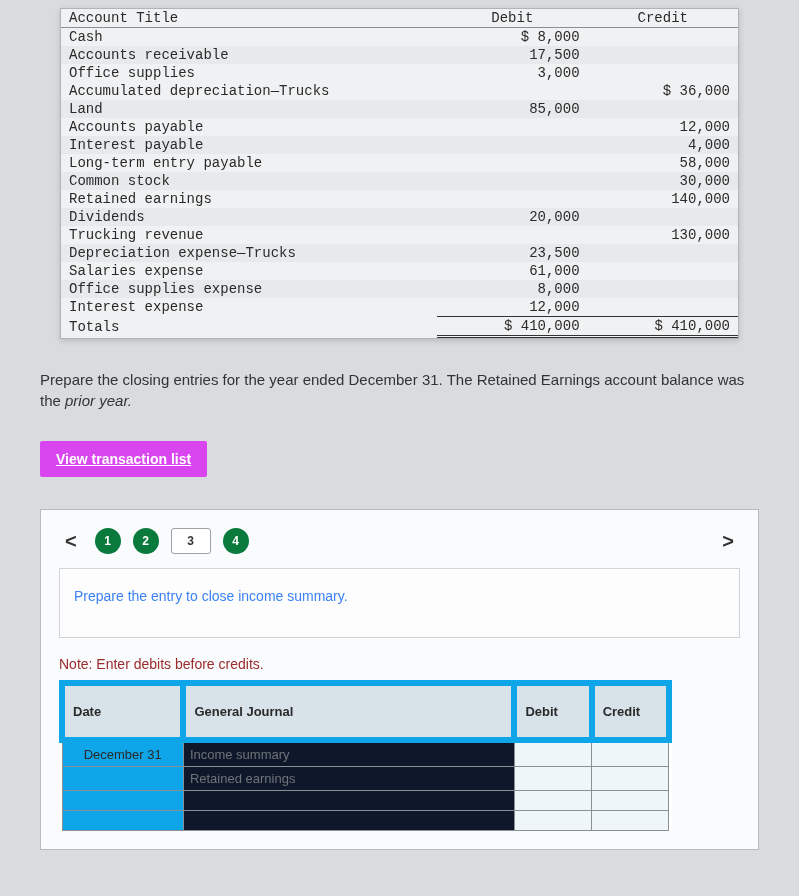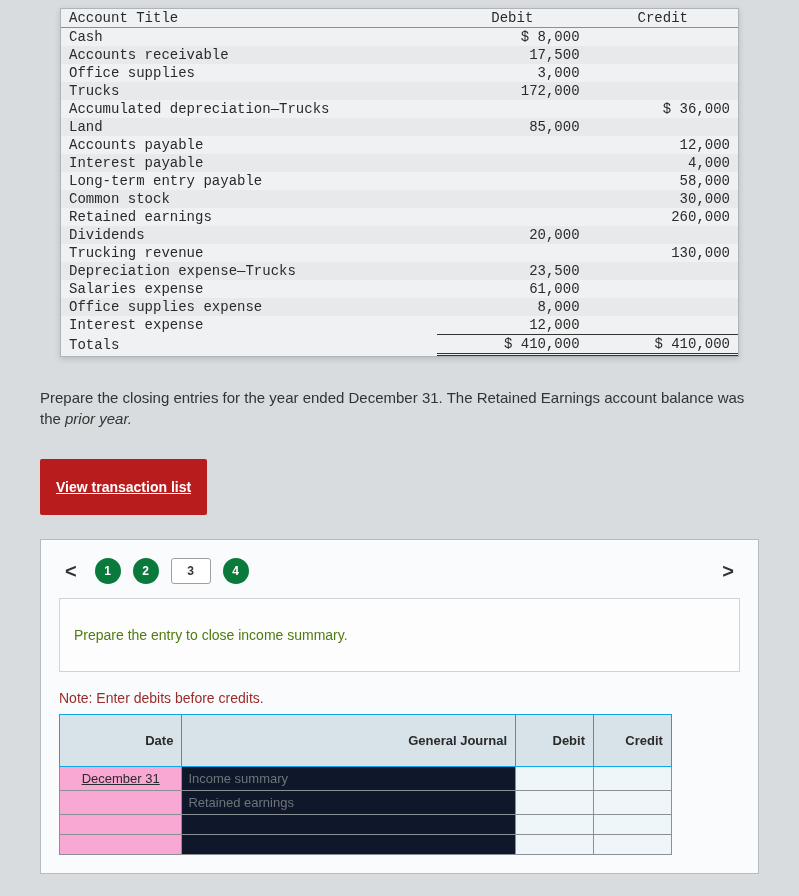--- a/index.html
+++ b/index.html
@@ -35,28 +35,28 @@
   .tb-totals .col-amt { border-top: 1px solid #333; border-bottom: 3px double #333; }
   .instruction {
     margin: 30px 40px 20px 40px;
     font-size: 15px;
     color: #333;
     line-height: 1.4;
   }
   .instruction .italic { font-style: italic; }
   .btn-txn {
     display: inline-block;
-    background: #b91c1c;
+    background: #d946ef;
     color: #fff;
     border: none;
-    padding: 20px 16px;
+    padding: 10px 16px;
     font-size: 14px;
     font-weight: bold;
     text-decoration: underline;
-    margin: 10px 0 4px 40px;
+    margin: 10px 0 12px 40px;
     cursor: pointer;
     border-radius: 2px;
   }
   .worksheet {
     background: #fafbfc;
     border: 1px solid #b5bbc0;
     margin: 20px 40px 20px 40px;
     padding: 18px;
   }
   .ws-title {
@@ -87,50 +87,50 @@
     justify-content: center;
     font-size: 12px;
     font-weight: bold;
     cursor: pointer;
   }
   .ws-step.done { background: #0a7a3c; color: #fff; }
   .ws-step.current { background: #fff; color: #333; border: 1px solid #9ba1a6; width: 40px; border-radius: 3px; height: 26px;}
   .ws-subprompt {
     background: #fdfdfd;
     border: 1px solid #d0d4d8;
-    padding: 28px 14px;
+    padding: 19px 14px;
     margin-bottom: 18px;
     min-height: 70px;
     font-size: 14px;
-    color: #4d7c0f;
+    color: #3b82f6;
   }
   .ws-note {
     color: #9a2b2b;
     font-size: 14px;
     margin-bottom: 8px;
   }
   .je-table {
     width: 90%;
     border-collapse: collapse;
     font-size: 13px;
     background: #fff;
   }
   .je-table th {
     background: #d7e3e8;
-    border: 1px solid #0ea5e9;
+    border: 6px solid #0ea5e9;
     padding: 18px 8px;
     font-weight: bold;
-    text-align: right;
+    text-align: left;
   }
   .je-table td {
     border: 1px solid #8a9096;
     padding: 4px 6px;
     height: 20px;
   }
-  .je-date { background: #f9a8d4; width: 110px; text-align:center;text-decoration:underline; }
+  .je-date { background: #0ea5e9; width: 110px; text-align:center; }
   .je-gj { background: #0f172a; width: 300px; color: #6d7478; }
   .je-amt { background: #eef6f9; width: 70px; }
 </style>
 </head>
 <body>
 
 
 
 
 <div class="trial-balance">
@@ -151,25 +151,20 @@
         <tr class="tb-row-alt">
           <td class="col-acct">Accounts receivable</td>
           <td class="col-amt">17,500</td>
           <td class="col-amt"></td>
         </tr>
         <tr>
           <td class="col-acct">Office supplies</td>
           <td class="col-amt">3,000</td>
           <td class="col-amt"></td>
         </tr>
-        <tr class="tb-row-alt">
-          <td class="col-acct">Trucks</td>
-          <td class="col-amt">172,000</td>
-          <td class="col-amt"></td>
-        </tr>
         <tr>
           <td class="col-acct">Accumulated depreciation—Trucks</td>
           <td class="col-amt"></td>
           <td class="col-amt">$ 36,000</td>
         </tr>
         <tr class="tb-row-alt">
           <td class="col-acct">Land</td>
           <td class="col-amt">85,000</td>
           <td class="col-amt"></td>
         </tr>
@@ -189,21 +184,21 @@
           <td class="col-amt">58,000</td>
         </tr>
         <tr class="tb-row-alt">
           <td class="col-acct">Common stock</td>
           <td class="col-amt"></td>
           <td class="col-amt">30,000</td>
         </tr>
         <tr>
           <td class="col-acct">Retained earnings</td>
           <td class="col-amt"></td>
-          <td class="col-amt">260,000</td>
+          <td class="col-amt">140,000</td>
         </tr>
         <tr class="tb-row-alt">
           <td class="col-acct">Dividends</td>
           <td class="col-amt">20,000</td>
           <td class="col-amt"></td>
         </tr>
         <tr>
           <td class="col-acct">Trucking revenue</td>
           <td class="col-amt"></td>
           <td class="col-amt">130,000</td>

